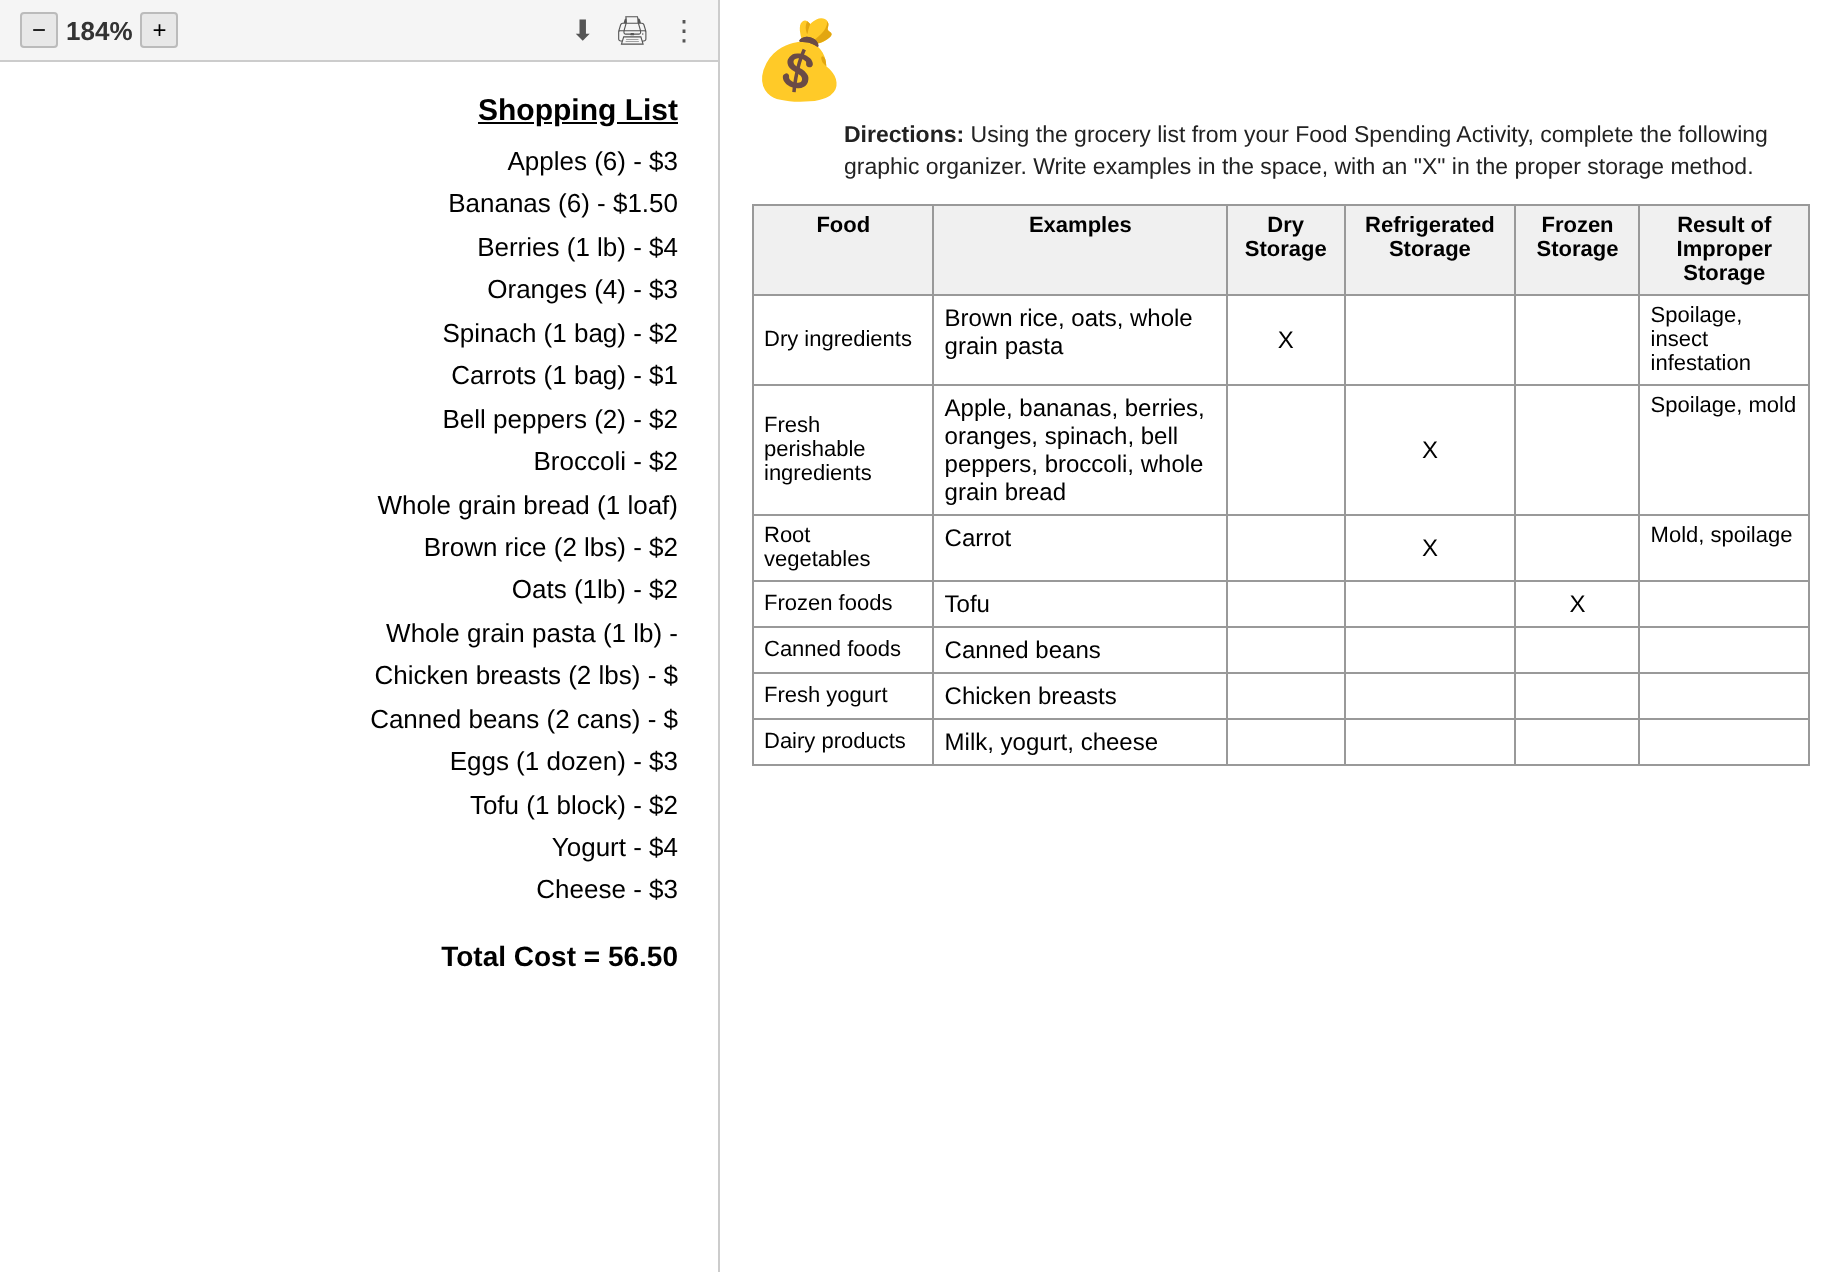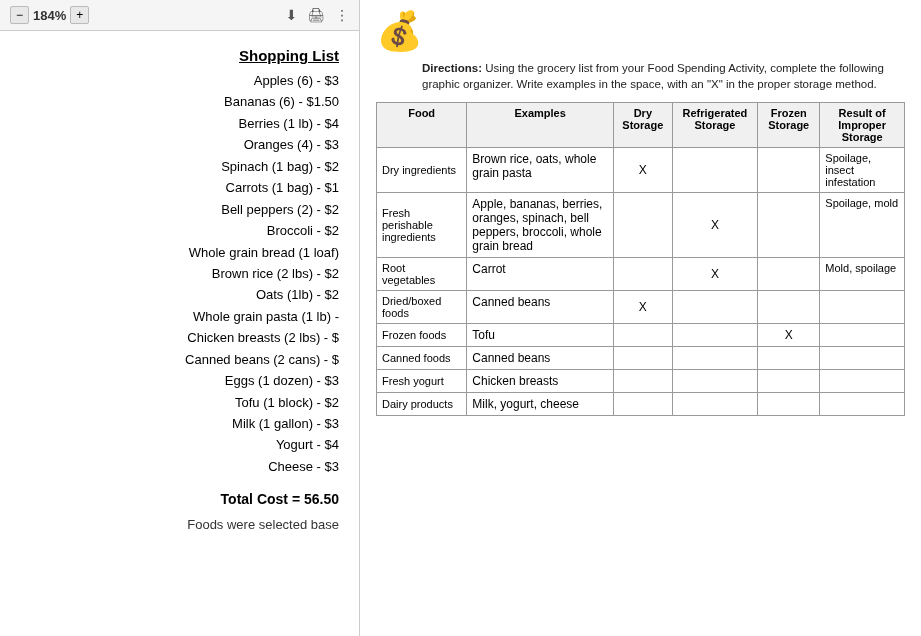--- a/index.html
+++ b/index.html
@@ -220,26 +220,24 @@
         <li>Bell peppers (2) - $2</li>
         <li>Broccoli - $2</li>
         <li>Whole grain bread (1 loaf)</li>
         <li>Brown rice (2 lbs) - $2</li>
         <li>Oats (1lb) - $2</li>
         <li>Whole grain pasta (1 lb) -</li>
         <li>Chicken breasts (2 lbs) - $</li>
         <li>Canned beans (2 cans) - $</li>
         <li>Eggs (1 dozen) - $3</li>
         <li>Tofu (1 block) - $2</li>
-        <li>Milk (1 gallon) - $3</li>
         <li>Yogurt  - $4</li>
         <li>Cheese - $3</li>
       </ul>
     <div class="total-cost">Total Cost = 56.50</div>
-    <div class="foods-note">Foods were selected base</div>
   </div>
 </div>
 
 <div class="right-panel">
   <div class="header-area">
     <div class="emoji-icon">💰</div>
   </div>
   <div class="directions">
     <b>Directions:</b><span> Using the grocery list from your Food Spending Activity, complete the following graphic organizer. Write examples in the space, with an "X" in the proper storage method.</span>
   </div>
@@ -274,28 +272,20 @@
         </tr>
         <tr>
           <td class="cat-col">Root vegetables</td>
           <td>Carrot</td>
           <td class="center"></td>
           <td class="center">X</td>
           <td class="center"></td>
           <td class="result-col">Mold, spoilage</td>
         </tr>
         <tr>
-          <td class="cat-col">Dried/boxed foods</td>
-          <td>Canned beans</td>
-          <td class="center">X</td>
-          <td class="center"></td>
-          <td class="center"></td>
-          <td class="result-col"></td>
-        </tr>
-        <tr>
           <td class="cat-col">Frozen foods</td>
           <td>Tofu</td>
           <td class="center"></td>
           <td class="center"></td>
           <td class="center">X</td>
           <td class="result-col"></td>
         </tr>
         <tr>
           <td class="cat-col">Canned foods</td>
           <td>Canned beans</td>

